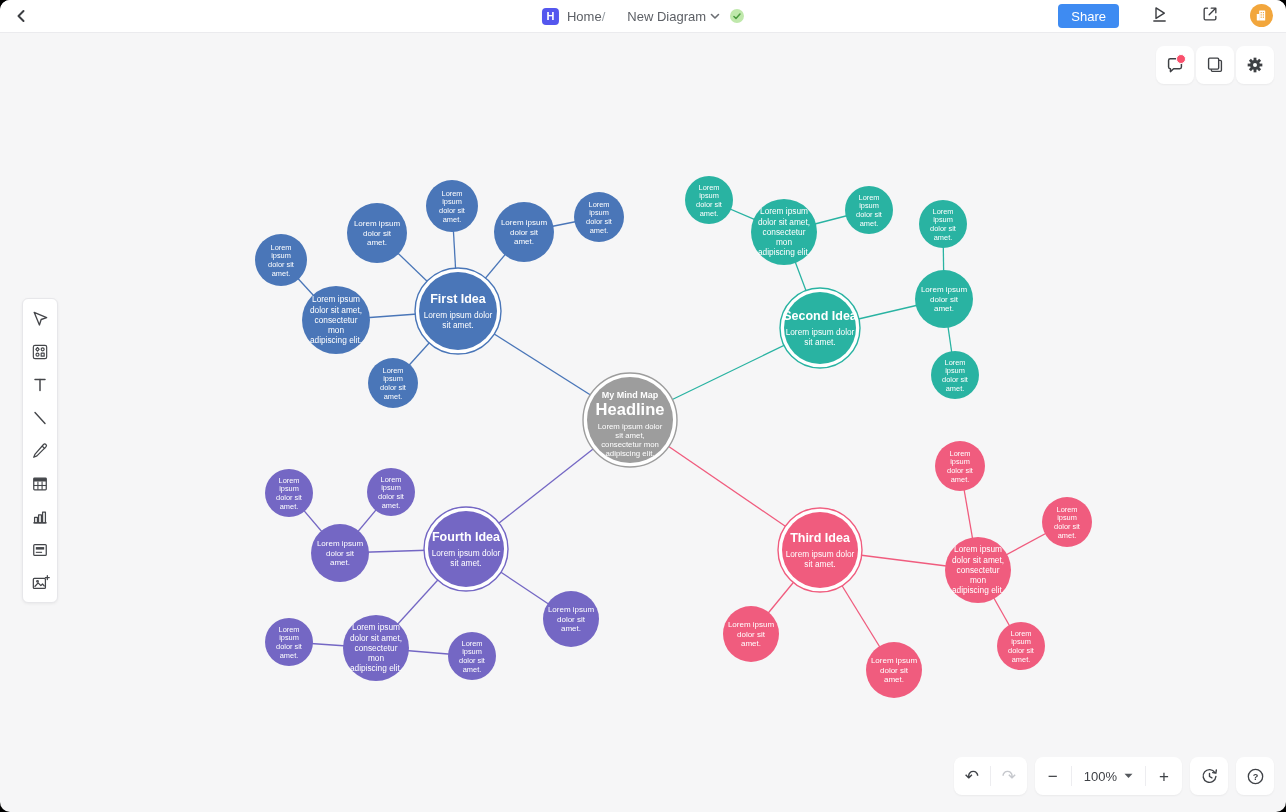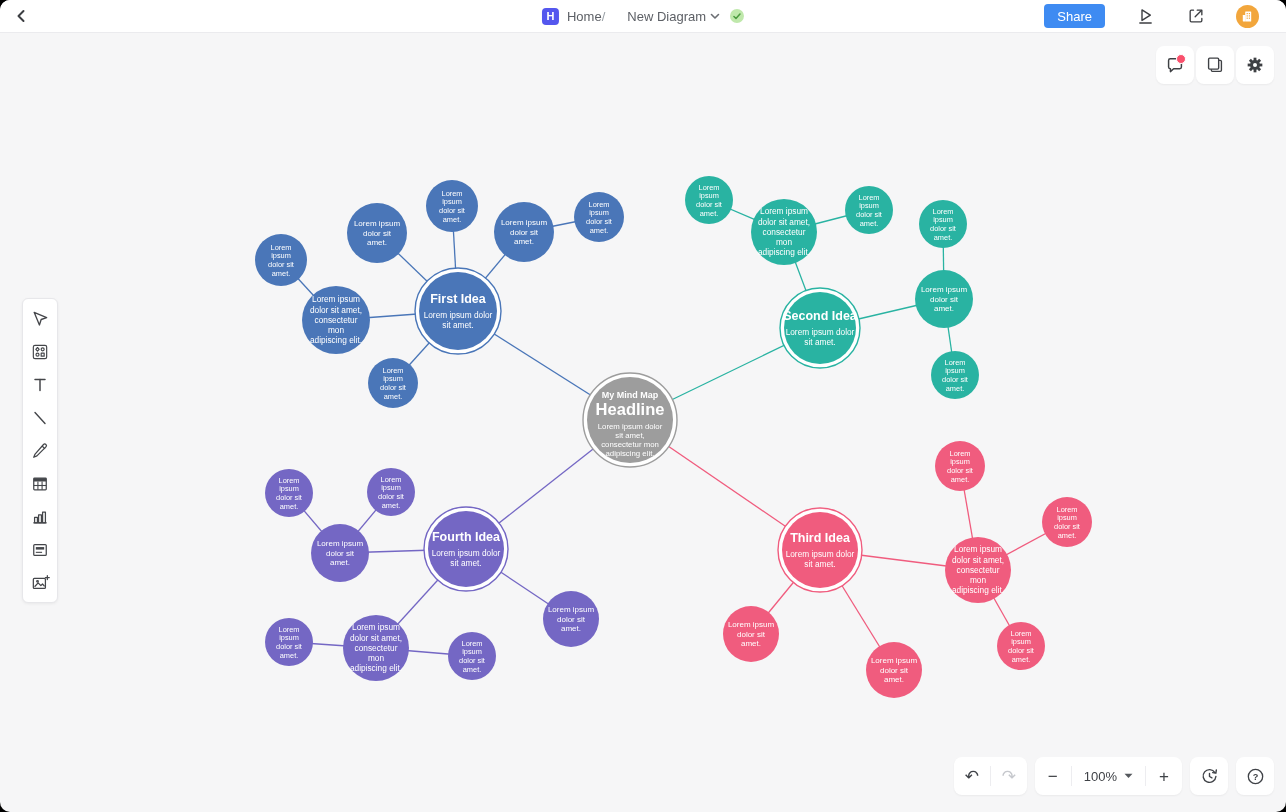--- a/index.html
+++ b/index.html
@@ -7,21 +7,21 @@
 
   
   .topbar{position:absolute;top:0;left:0;right:0;height:32px;background:#fff;border-bottom:1px solid #ebebee;display:flex;align-items:center;z-index:20;}
   .back-btn{width:30px;height:32px;margin-left:6px;display:flex;align-items:center;justify-content:center;background:none;border:none;cursor:pointer;padding:0;}
   .crumb{position:absolute;left:50%;top:0;transform:translateX(-50%);height:32px;display:flex;align-items:center;gap:8px;}
   .logo{width:17px;height:17px;border-radius:4px;background:#5457ee;color:#fff;font-size:11px;font-weight:bold;display:flex;align-items:center;justify-content:center;cursor:pointer;}
   .crumb-text{font-size:13px;color:#5d6066;display:flex;align-items:center;}
   .crumb-sep{color:#9aa0a6;}
   .doc-group{display:flex;align-items:center;gap:4px;cursor:pointer;margin-left:22px;}
   .sync-badge{width:14px;height:14px;border-radius:50%;background:#bfe8ab;display:flex;align-items:center;justify-content:center;margin-left:2px;}
-  .right-controls{margin-left:auto;display:flex;align-items:center;gap:30px;padding-right:27px;}
+  .right-controls{margin-left:auto;display:flex;align-items:flex-start;gap:30px;padding-right:13px;}
   .share-btn{background:#3e8bf2;color:#fff;border:none;border-radius:4px;font-size:13px;line-height:1;padding:0 13px;height:24px;cursor:pointer;font-family:inherit;}
   .icon-btn{background:none;border:none;padding:0;display:flex;align-items:center;justify-content:center;cursor:pointer;}
   .avatar{width:23px;height:23px;border-radius:50%;background:#f2a63c;display:flex;align-items:center;justify-content:center;cursor:pointer;}
 
   
   .canvas{position:absolute;top:32px;left:0;right:0;bottom:0;}
   svg.mindmap{position:absolute;inset:0;width:100%;height:100%;}
   svg.mindmap text{font-family:"Liberation Sans",sans-serif;}
 
   

